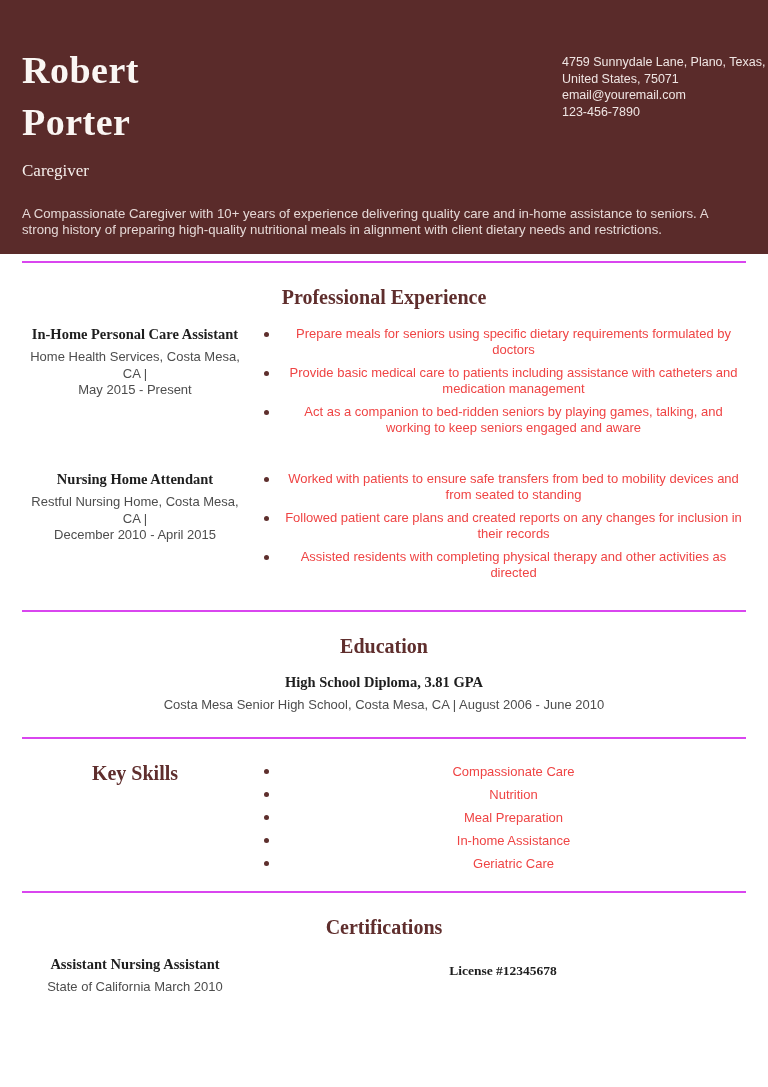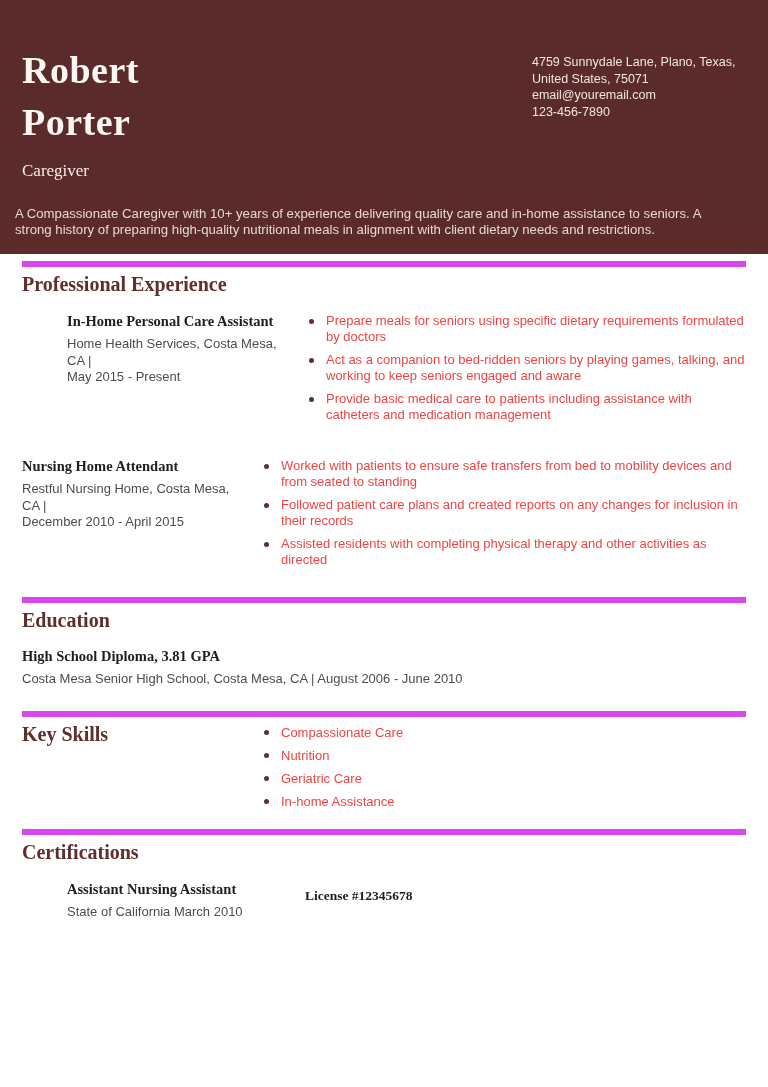--- a/index.html
+++ b/index.html
@@ -17,39 +17,39 @@
   }
   .name {
     font-family:"Liberation Serif", serif; font-weight:bold;
     font-size:38px; line-height:52px; color:#FAF6F3; letter-spacing:0.5px;
   }
   .role {
     font-family:"Liberation Serif", serif; font-weight:normal;
     font-size:17px; line-height:20px; color:#F5EEEB; margin-top:13px;
   }
   .contact {
-    position:absolute; left:532px; top:54px;
+    position:absolute; left:562px; top:54px;
     font-size:12.5px; line-height:16.7px; color:#EFE5E3;
   }
   .summary {
-    position:absolute; left:15px; top:206px; width:706px;
+    position:absolute; left:22px; top:206px; width:706px;
     font-size:13.2px; line-height:16.3px; color:#E5D8D6;
   }
 
   
   main { padding:0 22px; }
-  section { border-top:6px solid #d946ef; padding-top:4px; }
+  section { border-top:2px solid #d946ef; padding-top:21px;text-align:center; }
   section.first { margin-top:7px; }
   h2 {
     font-family:"Liberation Serif", serif; font-weight:bold;
     font-size:20px; line-height:26px; color:#5F2E2D;
   }
   .row { display:flex; align-items:flex-start; }
   .row + .row { margin-top:28px; }
-  .row.gap-top { margin-top:16px;margin-left:45px; }
+  .row.gap-top { margin-top:16px; }
   .col-left { width:238px; flex:none; padding-right:12px; }
   .col-right { flex:1; min-width:0; }
   h3 {
     font-family:"Liberation Serif", serif; font-weight:bold;
     font-size:14.5px; line-height:17px; color:#1E1E1E; margin-bottom:6px;
   }
   .meta { font-size:13px; line-height:16.5px; color:#4D4D4D; }
   ul.bullets { list-style:none; }
   ul.bullets li {
     position:relative; padding-left:21px; margin-bottom:7px;
@@ -95,22 +95,22 @@
       <h2>Professional Experience</h2>
 
       <div class="row gap-top">
         <div class="col-left">
           <h3>In-Home Personal Care Assistant</h3>
           <div class="meta">Home Health Services, Costa Mesa, CA |</div>
           <div class="meta">May 2015 - Present</div>
         </div>
         <ul class="bullets col-right">
             <li>Prepare meals for seniors using specific dietary requirements formulated by doctors</li>
+            <li>Provide basic medical care to patients including assistance with catheters and medication management</li>
             <li>Act as a companion to bed-ridden seniors by playing games, talking, and working to keep seniors engaged and aware</li>
-            <li>Provide basic medical care to patients including assistance with catheters and medication management</li>
           </ul>
       </div>
 
       <div class="row">
         <div class="col-left">
           <h3>Nursing Home Attendant</h3>
           <div class="meta">Restful Nursing Home, Costa Mesa, CA |</div>
           <div class="meta">December 2010 - April 2015</div>
         </div>
         <ul class="bullets col-right">
@@ -128,22 +128,23 @@
         <div class="meta">Costa Mesa Senior High School, Costa Mesa, CA | August 2006 - June 2010</div>
       </div>
     </section>
 
     <section class="sec-skills">
       <div class="row">
         <h2 class="col-left">Key Skills</h2>
         <ul class="bullets col-right skills-list">
             <li>Compassionate Care</li>
             <li>Nutrition</li>
+            <li>Meal Preparation</li>
+            <li>In-home Assistance</li>
             <li>Geriatric Care</li>
-            <li>In-home Assistance</li>
           </ul>
       </div>
     </section>
 
     <section>
       <h2>Certifications</h2>
       <div class="row gap-top">
         <div class="col-left">
           <h3>Assistant Nursing Assistant</h3>
           <div class="meta">State of California March 2010</div>

